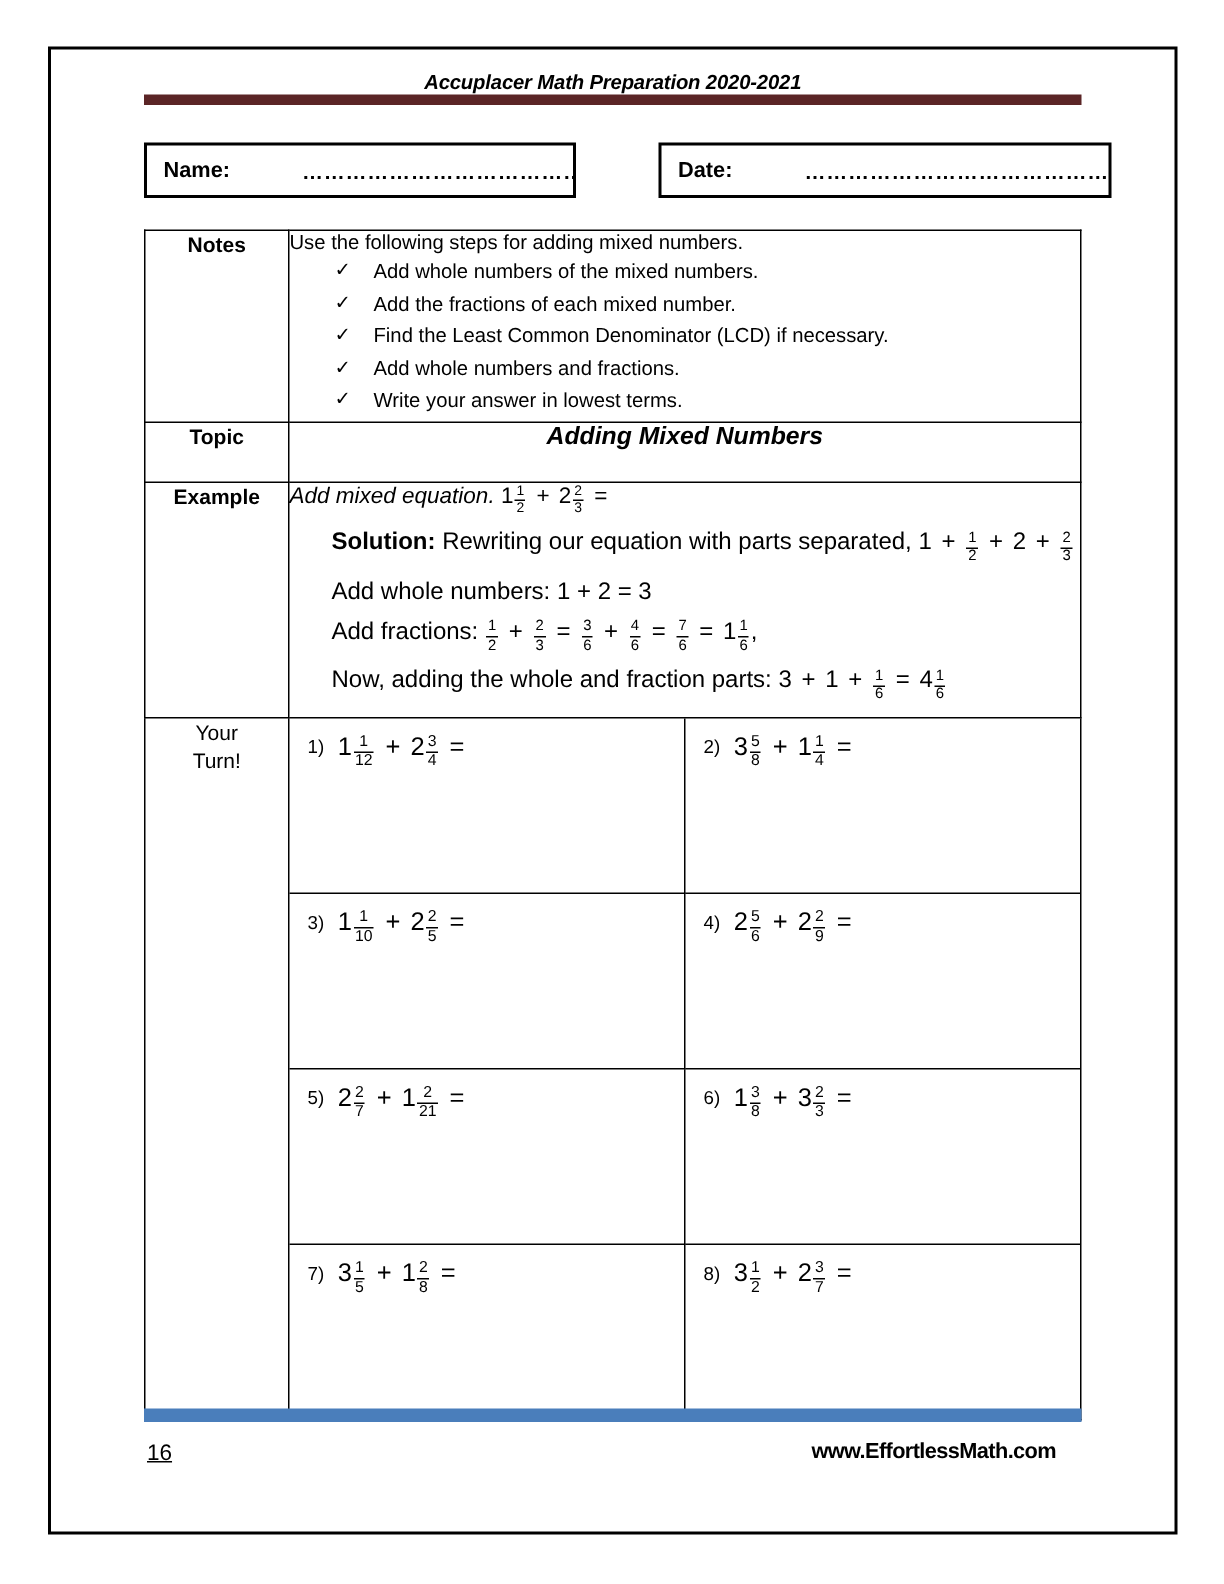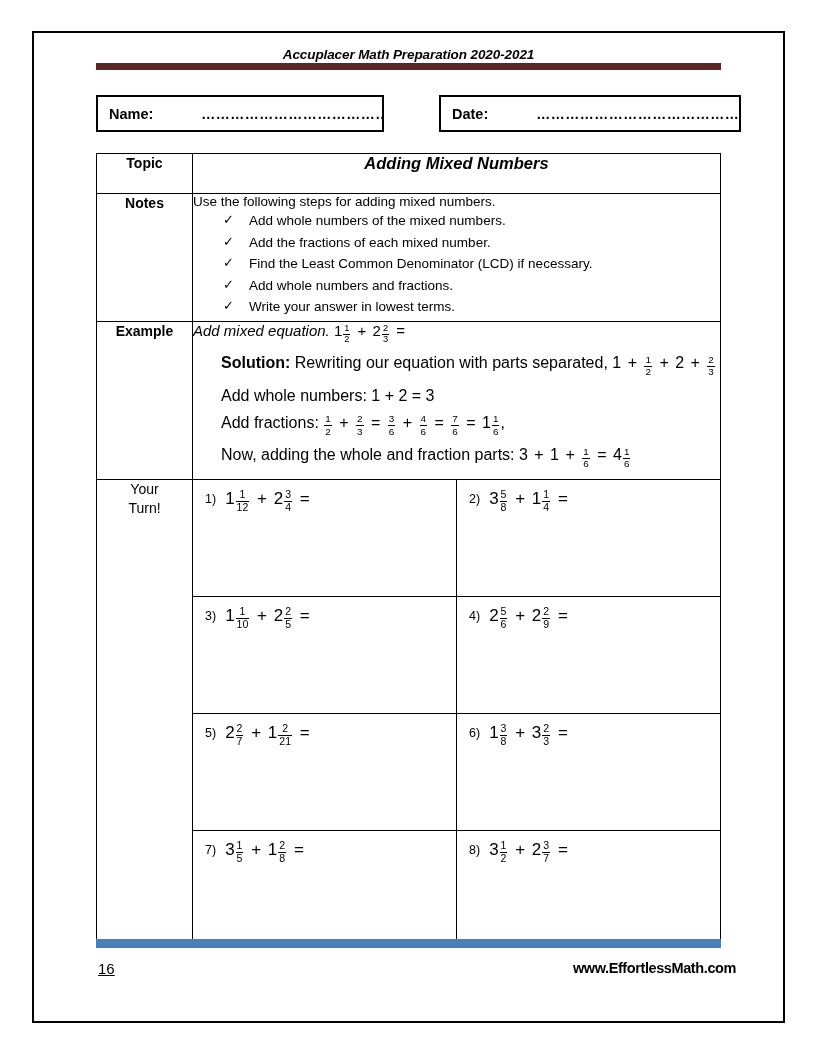--- a/index.html
+++ b/index.html
@@ -227,21 +227,21 @@
   }
   .page-num {
     position: absolute;
     left: 98px;
     top: 960px;
     font-size: 15px;
     text-decoration: underline;
   }
   .site {
     position: absolute;
-    right: 80px;
+    right: 112px;
     top: 960px;
     font-size: 14.5px;
     font-weight: bold;
     letter-spacing: -0.4px;
   }
 </style>
 </head>
 <body>
 
 <div class="page-frame"></div>
@@ -256,37 +256,37 @@
     <span class="dots">…………………………………….</span>
   </div>
 
   <div class="field-box" id="date-box">
     <span>Date:</span>
     <span class="dots">…………………………………………….</span>
   </div>
 
   <table class="main-table">
     <tbody>
-      <tr>
-        <td class="label-cell">Topic</td>
-        <td class="topic-cell">Adding Mixed Numbers</td>
-      </tr>
-
       <tr>
         <td class="label-cell">Notes</td>
         <td class="notes-cell">
           <div class="notes-intro">Use the following steps for adding mixed numbers.</div>
           <ul class="notes-list" id="notes-list">
               <li><span class="tick">✓</span><span>Add whole numbers of the mixed numbers.</span></li>
               <li><span class="tick">✓</span><span>Add the fractions of each mixed number.</span></li>
               <li><span class="tick">✓</span><span>Find the Least Common Denominator (LCD) if necessary.</span></li>
               <li><span class="tick">✓</span><span>Add whole numbers and fractions.</span></li>
               <li><span class="tick">✓</span><span>Write your answer in lowest terms.</span></li>
             </ul>
         </td>
+      </tr>
+
+      <tr>
+        <td class="label-cell">Topic</td>
+        <td class="topic-cell">Adding Mixed Numbers</td>
       </tr>
 
       <tr>
         <td class="label-cell">Example</td>
         <td class="example-cell">
           <div class="ex-title">
             <span>Add mixed equation.</span>
             <span id="ex-prompt-expr"> <span class="mixed"><span>1</span><span class="mf"><span class="num">1</span><span class="bar"></span><span class="den">2</span></span></span><span class="op"> + </span><span class="mixed"><span>2</span><span class="mf"><span class="num">2</span><span class="bar"></span><span class="den">3</span></span></span><span class="op"> = </span></span>
           </div>
           <div class="ex-line">

